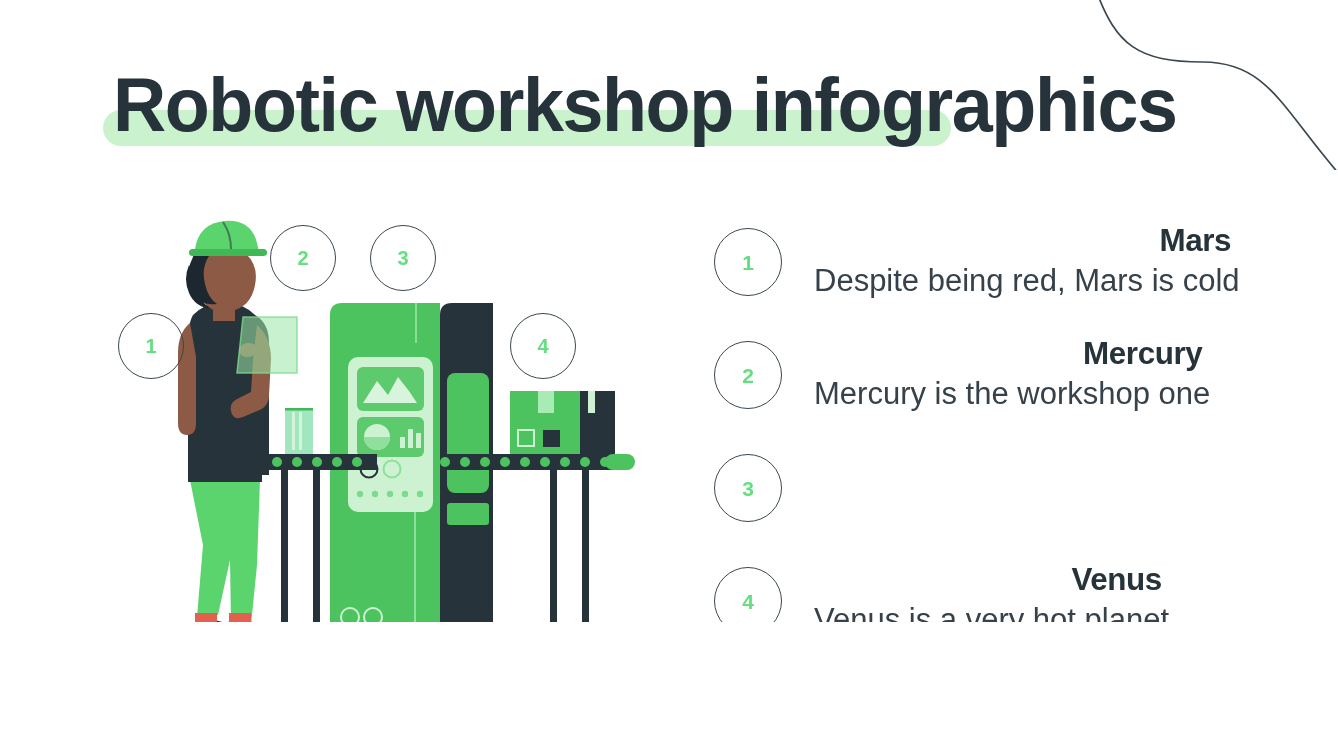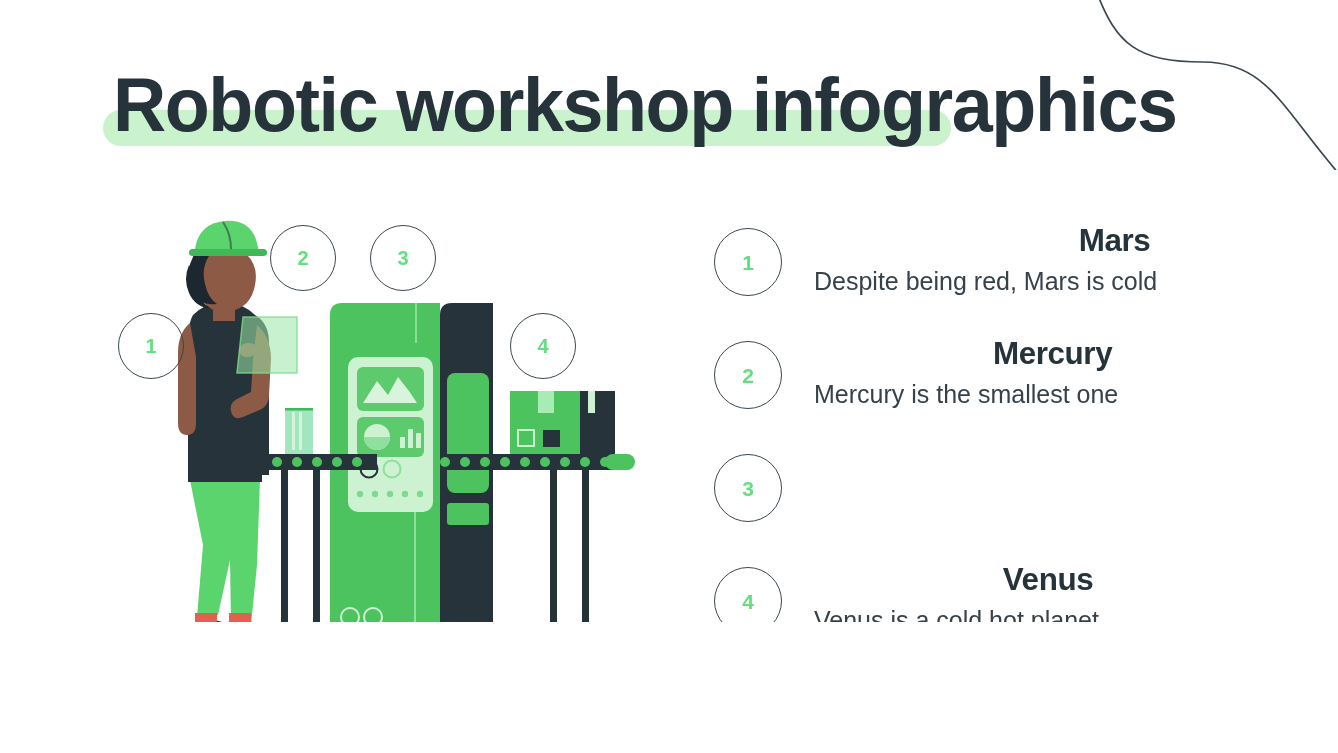--- a/index.html
+++ b/index.html
@@ -104,21 +104,21 @@
     font-weight: bold;
     letter-spacing: -0.4px;
     color: #26333b;
     line-height: 36px;
     margin: 0 0 8px 0;
     transform: scaleX(0.98);
     transform-origin: left center;
   }
   .list-desc {
     font-family: "Liberation Sans", sans-serif;
-    font-size: 25px;
+    font-size: 31px;
     font-weight: 400;
     color: #364149;
     line-height: 30px;
     margin: 0;
     white-space: nowrap;
   }
 
   
   .illustration {
     position: absolute;
@@ -300,35 +300,35 @@
         <p class="list-desc">Despite being red, Mars is cold</p>
       </div>
     </div>
 
     <div class="list-item">
       <div class="list-circle">
         <span>2</span>
       </div>
       <div class="list-body">
         <p class="list-heading">Mercury</p>
-        <p class="list-desc">Mercury is the smallest one</p>
+        <p class="list-desc">Mercury is the workshop one</p>
       </div>
     </div>
 
     <div class="list-item">
       <div class="list-circle">
         <span>3</span>
       </div>
     </div>
 
     <div class="list-item">
       <div class="list-circle">
         <span>4</span>
       </div>
       <div class="list-body">
         <p class="list-heading">Venus</p>
-        <p class="list-desc">Venus is a cold hot planet</p>
+        <p class="list-desc">Venus is a very hot planet</p>
       </div>
     </div>
 
   </div>
 
 </div>
 
 </body></html>

